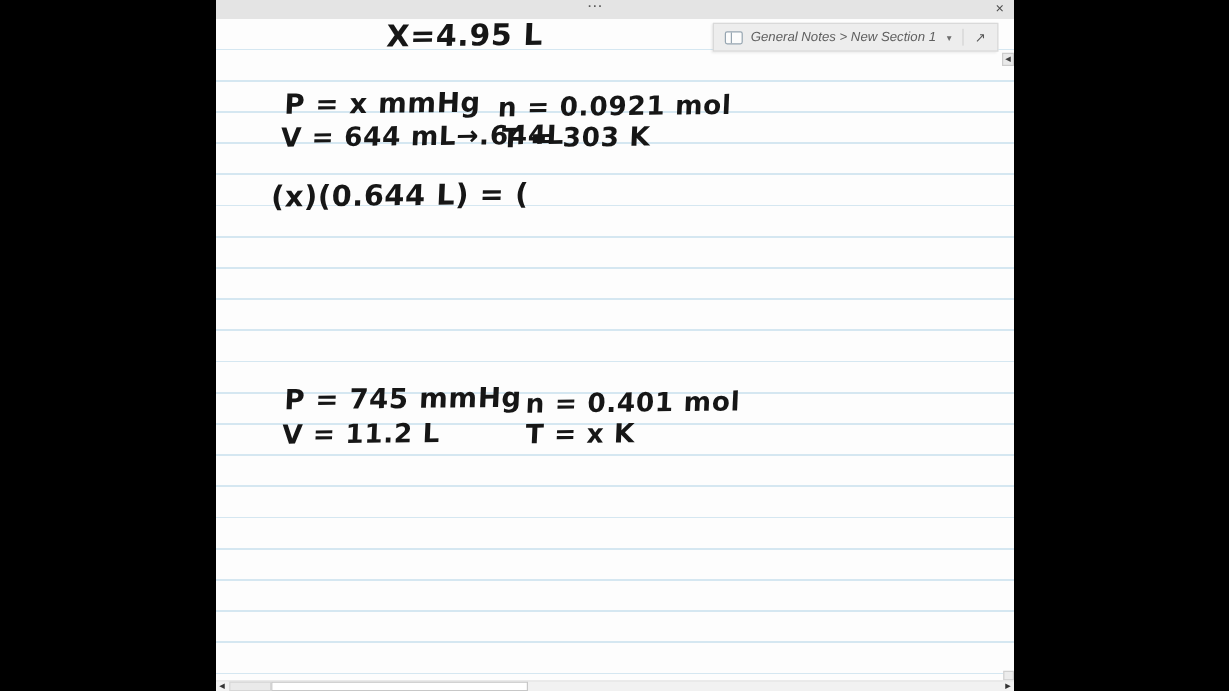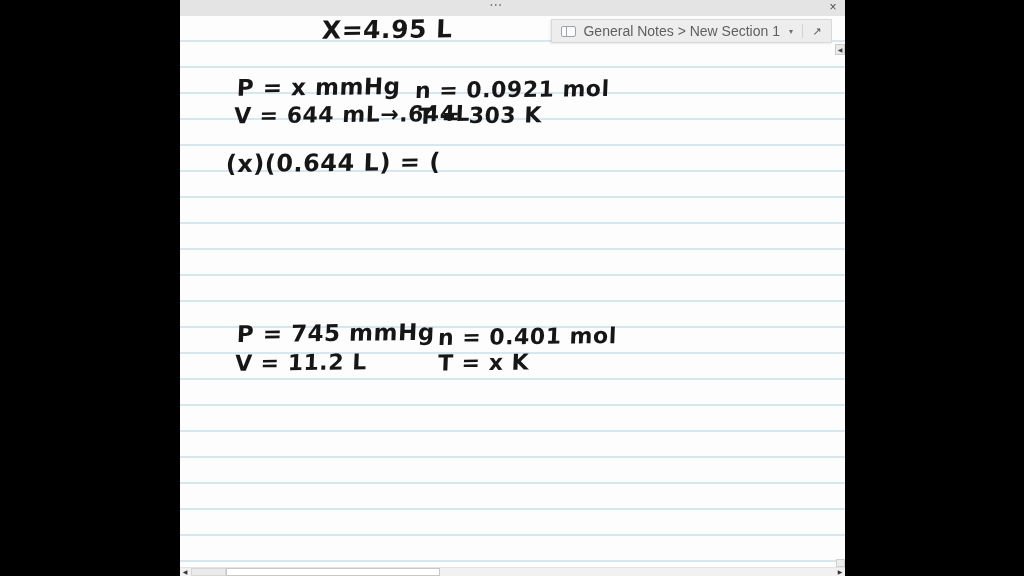--- a/index.html
+++ b/index.html
@@ -34,21 +34,21 @@
   }
   
   .canvas::before{content:"";position:absolute;top:0;left:0;right:0;height:24px;background:var(--page-bg);}
 
   
   .nav-group{position:absolute;top:3px;right:13px;height:24px;display:flex;align-items:stretch;
     background:var(--chip-bg);border:1px solid var(--chip-border);box-shadow:-1px 1px 2px rgba(0,0,0,0.08);z-index:5;}
   .crumb{display:flex;align-items:center;gap:7px;padding:0 9px;}
   .nb-icon{width:15px;height:11px;border:1px solid #96a5b1;border-radius:2px;background:#fcfcfc;position:relative;display:inline-block;}
   .nb-icon span{position:absolute;left:4px;top:0;bottom:0;width:1px;background:#96a5b1;}
-  .crumb-label{font-size:14px;color:#5f5f5f;white-space:nowrap;}
+  .crumb-label{font-size:11px;color:#5f5f5f;white-space:nowrap;font-style:italic;}
   .caret{font-size:8px;color:#6e6e6e;margin-left:2px;}
   .v-div{width:1px;background:#d2d2d2;margin:4px 0;}
   .expand-btn{width:28px;display:flex;align-items:center;justify-content:center;font-size:11px;color:#565656;}
 
   
   .edge-arrow{position:absolute;top:28px;right:0px;width:10px;height:11px;background:#e9e9e9;border:1px solid #cccccc;
     display:flex;align-items:center;justify-content:center;font-size:6px;color:#3f3f3f;line-height:1;z-index:4;}
 
   
   .hw{position:absolute;font-family:"DejaVu Sans",sans-serif;font-weight:700;color:var(--ink);

